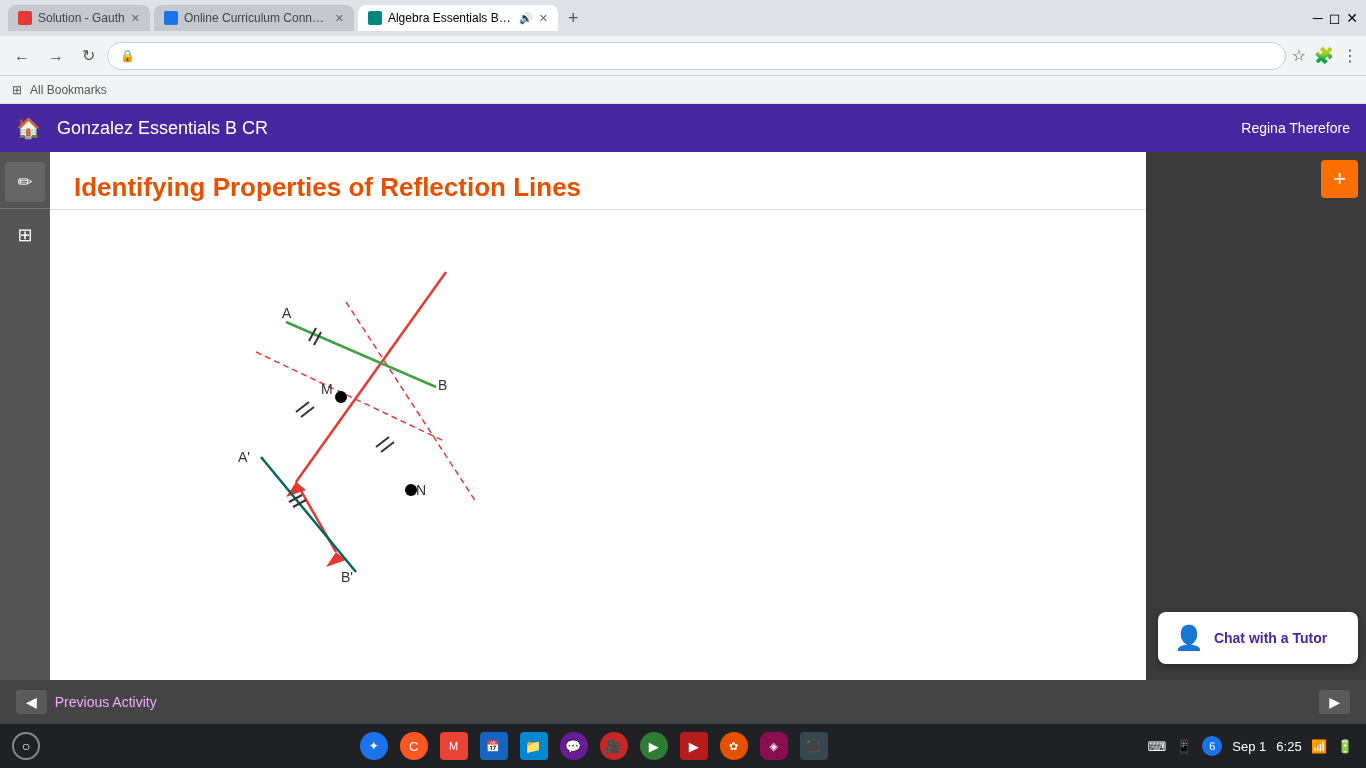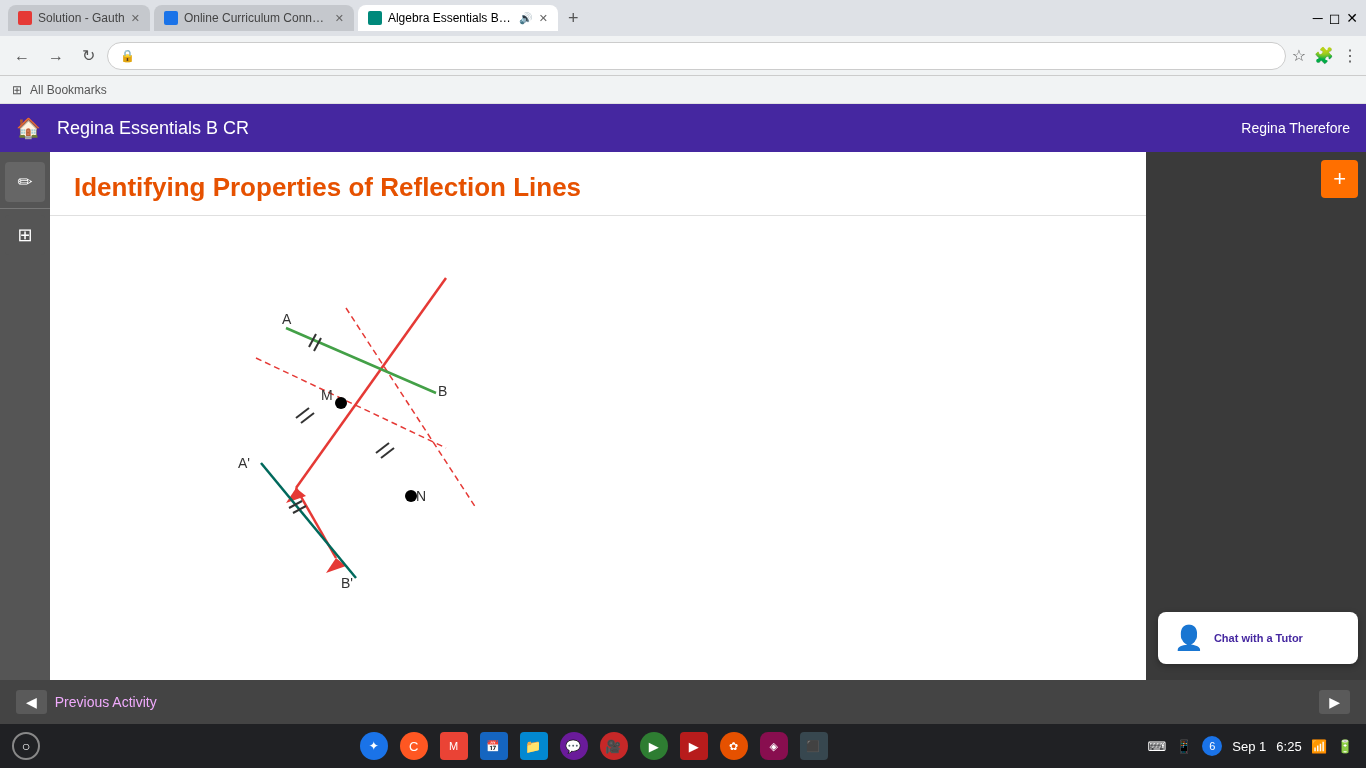--- a/index.html
+++ b/index.html
@@ -36,36 +36,36 @@
     .user-name { font-size: 14px; font-weight: 500; }
 
     
     .tools-panel { width: 50px; background: #555; display: flex; flex-direction: column; padding: 8px 0; }
     .tool-btn { width: 40px; height: 40px; background: #555; border: none; color: white; font-size: 18px; cursor: pointer; display: flex; align-items: center; justify-content: center; margin: 2px auto; border-radius: 4px; }
     .tool-btn.active { background: #666; }
     .tool-divider { border: none; border-bottom: 1px solid #777; margin: 4px 0; }
 
     
     .lesson-panel { flex: 1; background: white; overflow-y: auto; position: relative; }
-    .lesson-title { color: #e65100; font-size: 26px; font-weight: bold; padding: 20px 24px 12px; border-bottom: 1px solid #e0e0e0; }
+    .lesson-title { color: #e65100; font-size: 26px; font-weight: bold; padding: 20px 24px 6px; border-bottom: 1px solid #e0e0e0; }
     .lesson-body { display: flex; padding: 16px; gap: 24px; }
     .diagram-area { flex: 1; min-width: 300px; display: flex; align-items: center; justify-content: center; padding: 16px; }
     .text-area { flex: 1; padding: 16px; }
     .reflection-text { font-size: 15px; color: #333; line-height: 1.5; margin-bottom: 24px; }
     .therefore-text { font-size: 15px; color: #333; margin-bottom: 8px; }
     .answer-input { border: 1px solid #999; width: 140px; height: 28px; display: inline-block; vertical-align: middle; }
 
     
     .right-panel { width: 220px; background: #3a3a3a; display: flex; flex-direction: column; align-items: flex-end; padding: 8px; }
     .plus-btn { background: #ff6f00; color: white; border: none; font-size: 22px; cursor: pointer; padding: 6px 12px; border-radius: 4px; }
 
     
     .chat-tutor { background: white; border-radius: 8px; padding: 12px 16px; display: flex; align-items: center; gap: 10px; margin-top: auto; margin-bottom: 8px; width: 200px; cursor: pointer; box-shadow: 0 2px 6px rgba(0,0,0,0.3); }
     .chat-icon { font-size: 24px; color: #4527a0; }
-    .chat-label { color: #4527a0; font-weight: bold; font-size: 11px; }
+    .chat-label { color: #4527a0; font-weight: bold; font-size: 14px; }
 
     
     .bottom-nav { height: 44px; background: #444; display: flex; align-items: center; justify-content: space-between; padding: 0 16px; }
     .nav-arrow { background: #5a5a5a; color: white; border: none; padding: 4px 10px; border-radius: 3px; cursor: pointer; font-size: 14px; }
 
     
     .taskbar { height: 44px; background: #202124; display: flex; align-items: center; justify-content: space-between; padding: 0 12px; }
     .taskbar-left { display: flex; align-items: center; }
     .taskbar-center { display: flex; align-items: center; gap: 12px; }
     .taskbar-right { display: flex; align-items: center; gap: 10px; color: white; font-size: 13px; }
@@ -120,21 +120,21 @@
 
   <div class="apps-bar">
     <span class="apps-icon">⊞</span>
     <span>All Bookmarks</span>
   </div>
 </div>
 
 <div class="app-header">
   <div class="app-header-left">
     <span class="home-icon">🏠</span>
-    <span class="app-title">Regina Essentials B CR</span>
+    <span class="app-title">Gonzalez Essentials B CR</span>
   </div>
   <span class="user-name">Regina Therefore</span>
 </div>
 
 <div style="display:flex; height: calc(768px - 36px - 40px - 28px - 48px - 44px - 44px);">
 
   <div class="tools-panel">
     <button class="tool-btn active">✏</button>
     <hr class="tool-divider">
     <button class="tool-btn">⊞</button>

